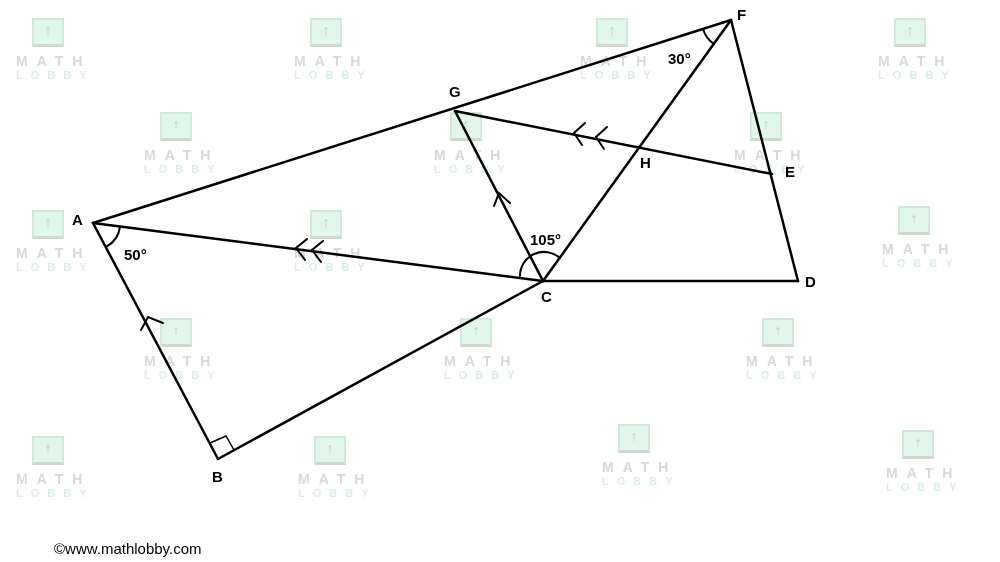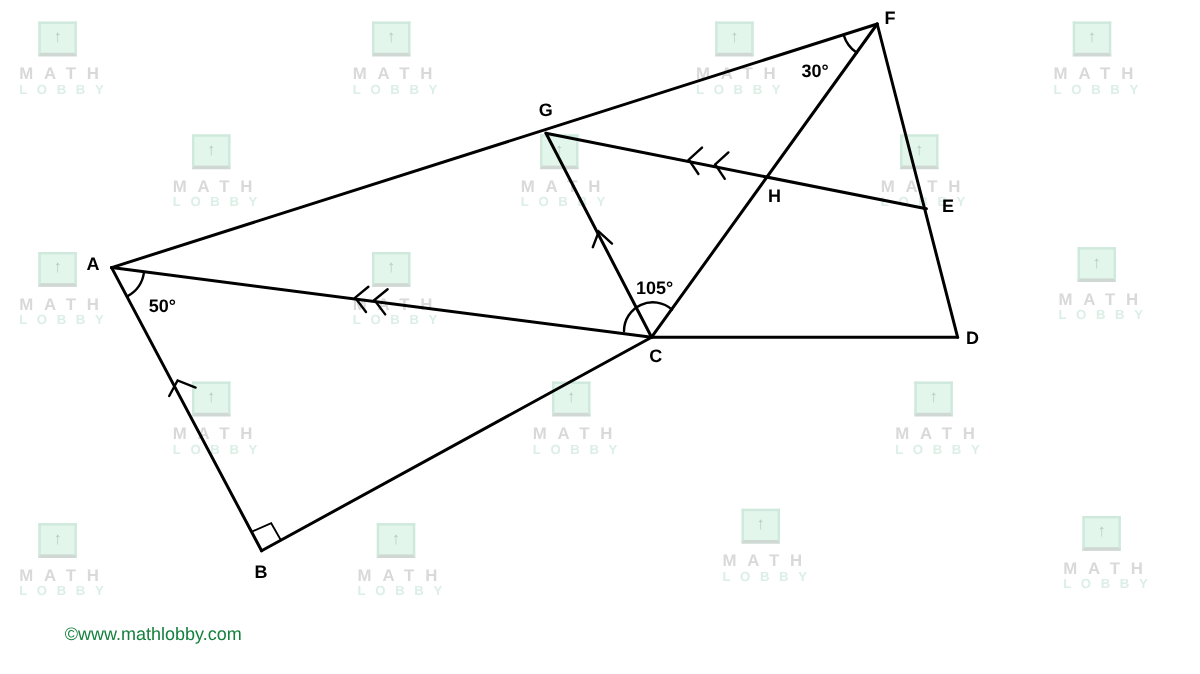--- a/index.html
+++ b/index.html
@@ -4,21 +4,21 @@
 <style>
   html, body { margin:0; padding:0; background:#ffffff; }
   body { width:1000px; height:562px; position:relative; overflow:hidden; font-family:"Liberation Sans", sans-serif; }
   .wm { position:absolute; width:80px; text-align:center; }
   .wm-icon { width:28px; height:24px; margin:0 auto; border:2px solid #cfe9dc; background:#e3f6ec; border-bottom:3px solid #d0d8d4; position:relative; }
   .wm-icon::after { content:"↑"; position:absolute; left:0; right:0; top:1px; color:#b9cfc4; font-size:14px; line-height:18px; }
   .wm-math { color:#d9d9d9; font-weight:bold; font-size:14px; letter-spacing:9px; margin-top:6px; padding-left:8px; }
   .wm-lobby { color:#dcefe6; font-weight:bold; font-size:11px; letter-spacing:8px; padding-left:8px;text-align:center; }
   svg.diag { position:absolute; left:0; top:0; }
   .lbl { font-family:"Liberation Sans", sans-serif; font-weight:bold; font-size:15px; fill:#000; }
-  .copyright { position:absolute; left:54px; top:520px; font-size:15px; color:#15803d; }
+  .copyright { position:absolute; left:54px; top:540px; font-size:15px; color:#000000; }
 </style>
 </head>
 <body>
 
 <div class="wm" style="left:8px;top:18px;">
     <div class="wm-icon"></div>
     <div class="wm-math">MATH</div>
     <div class="wm-lobby">LOBBY</div>
   </div>
 <div class="wm" style="left:286px;top:18px;">

